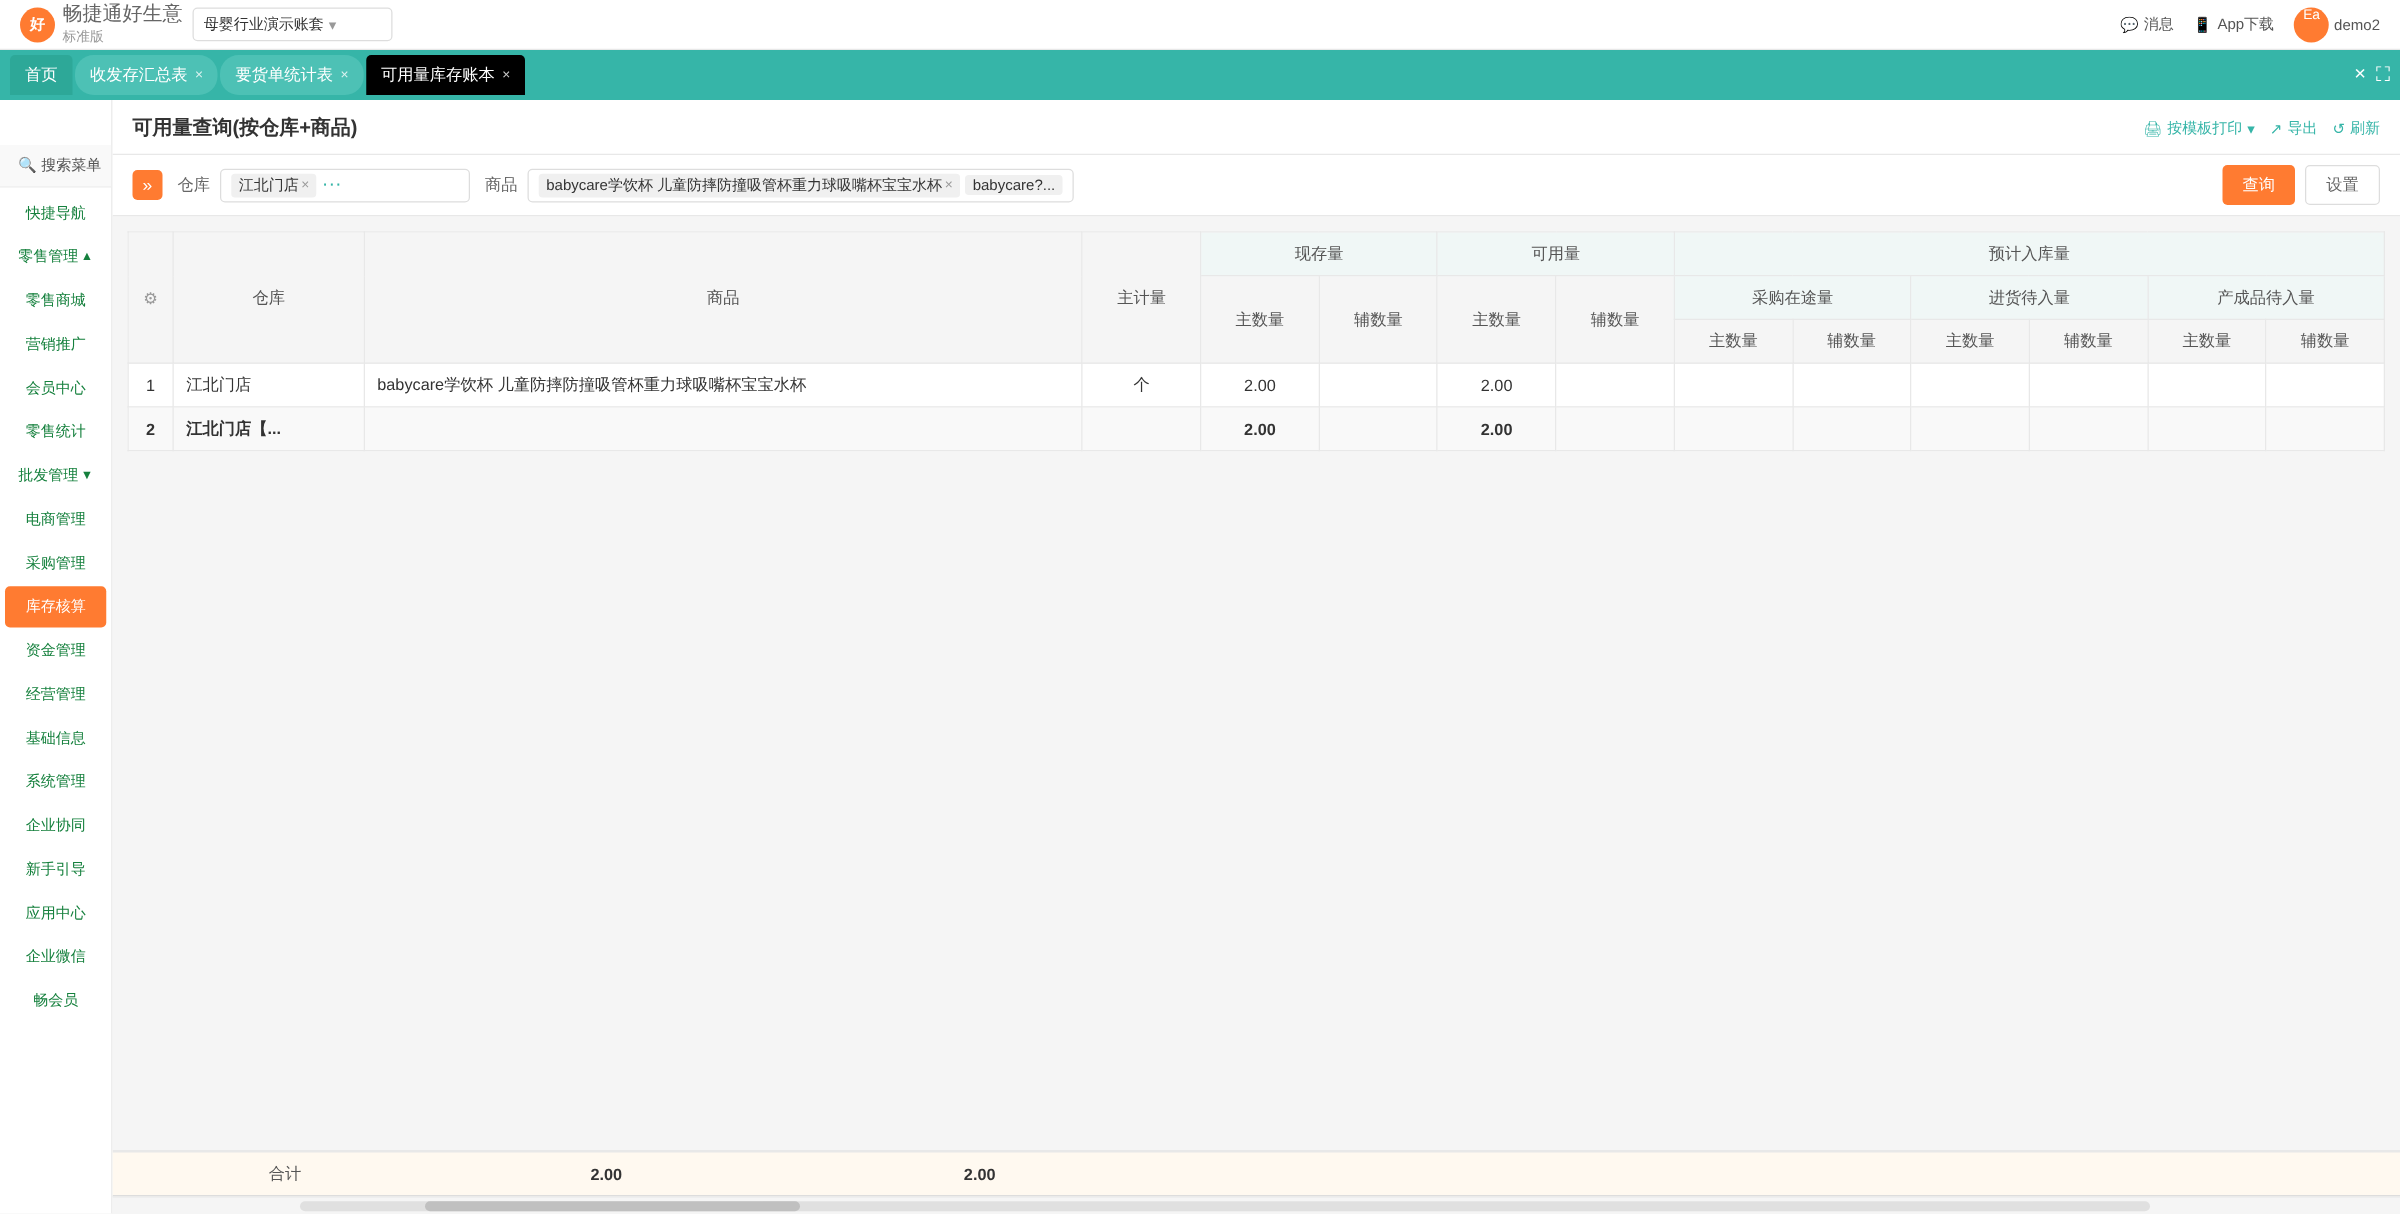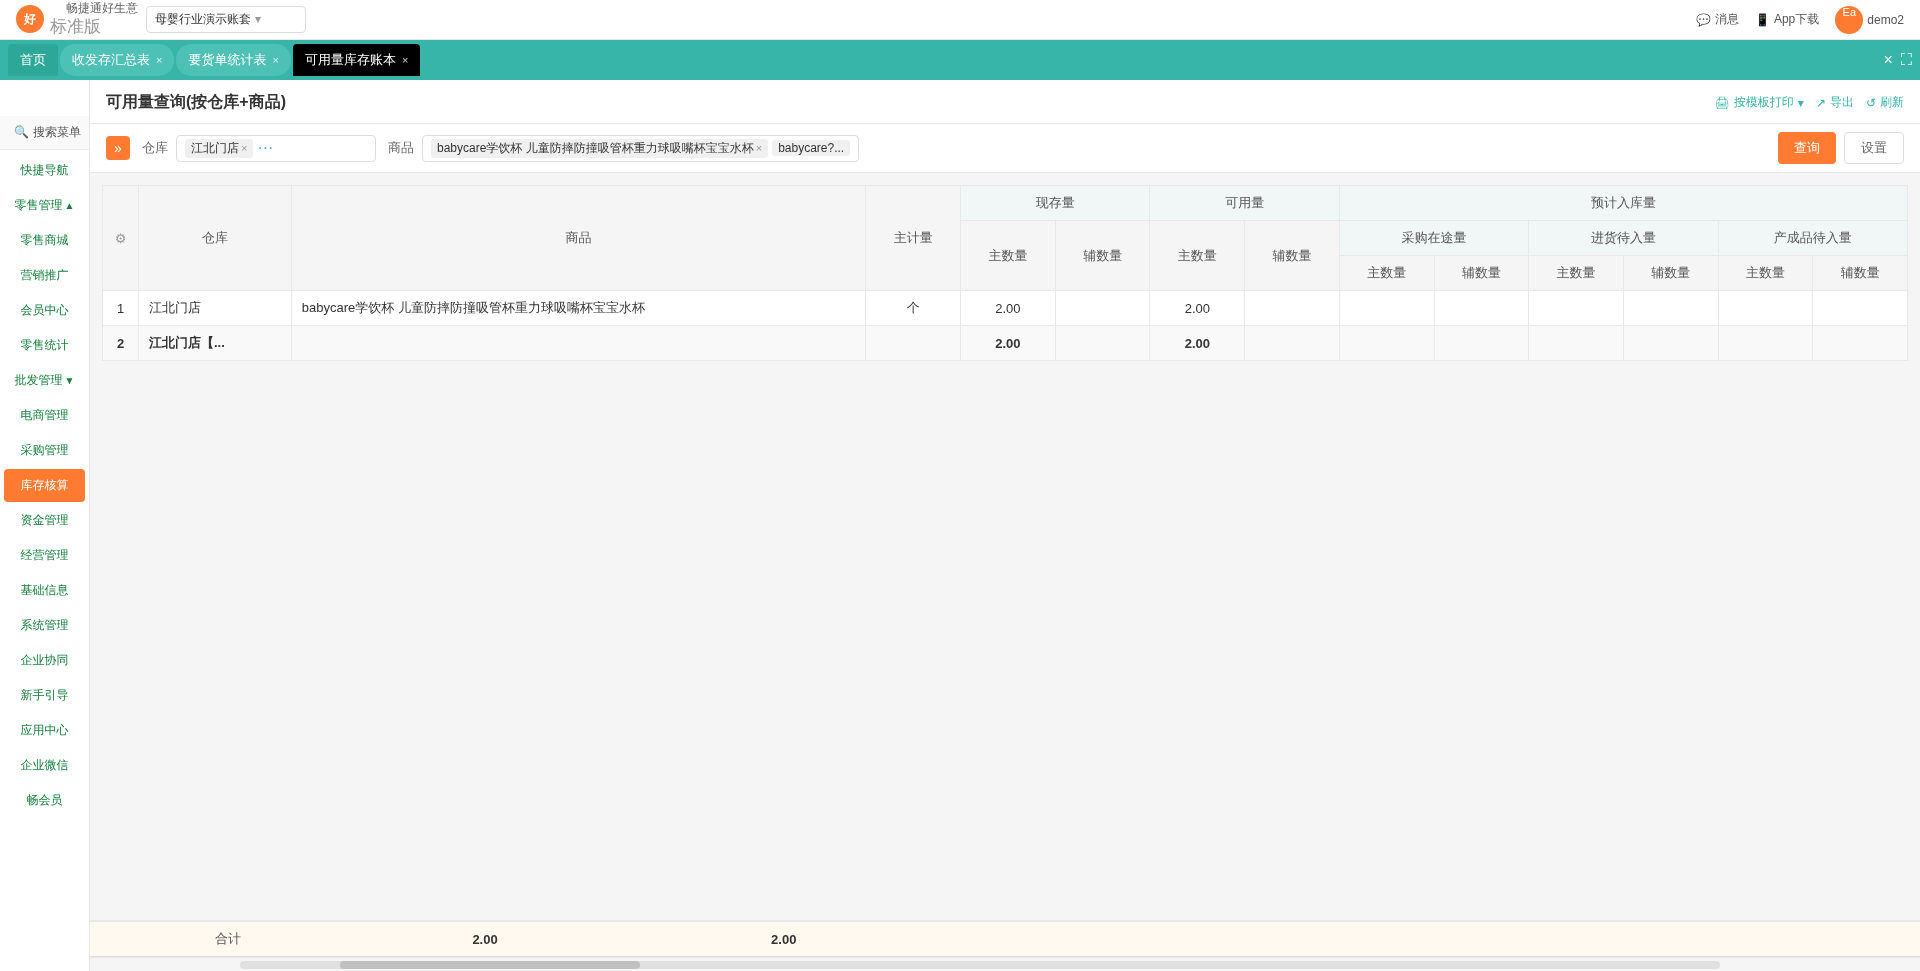--- a/index.html
+++ b/index.html
@@ -12,22 +12,22 @@
       display: flex;
       align-items: center;
       justify-content: space-between;
       padding: 0 16px;
       border-bottom: 1px solid #e8e8e8;
       flex-shrink: 0;
     }
     .top-bar-left { display: flex; align-items: center; gap: 8px; }
     .logo-area { display: flex; align-items: center; gap: 6px; }
     .logo-icon { width: 28px; height: 28px; background: #ff7b31; border-radius: 50%; display: flex; align-items: center; justify-content: center; color: white; font-size: 12px; font-weight: bold; }
-    .logo-text { font-size: 12px; color: #666; line-height: 1.2; margin-left: 16px; }
-    .logo-subtext { font-size: 17px; color: #999; }
+    .logo-text { font-size: 16px; color: #666; line-height: 1.2; }
+    .logo-subtext { font-size: 11px; color: #999; }
     .industry-selector {
       display: flex; align-items: center; gap: 4px;
       border: 1px solid #ddd; border-radius: 4px; padding: 4px 8px;
       cursor: pointer; color: #333; font-size: 12px; min-width: 160px;
     }
     .top-bar-right { display: flex; align-items: center; gap: 16px; }
     .top-bar-action { display: flex; align-items: center; gap: 4px; color: #555; font-size: 12px; cursor: pointer; }
     .user-avatar { width: 28px; height: 28px; border-radius: 50%; background: #ff7b31; display: flex; justify-content: center; color: white; font-size: 11px; }
 
     

